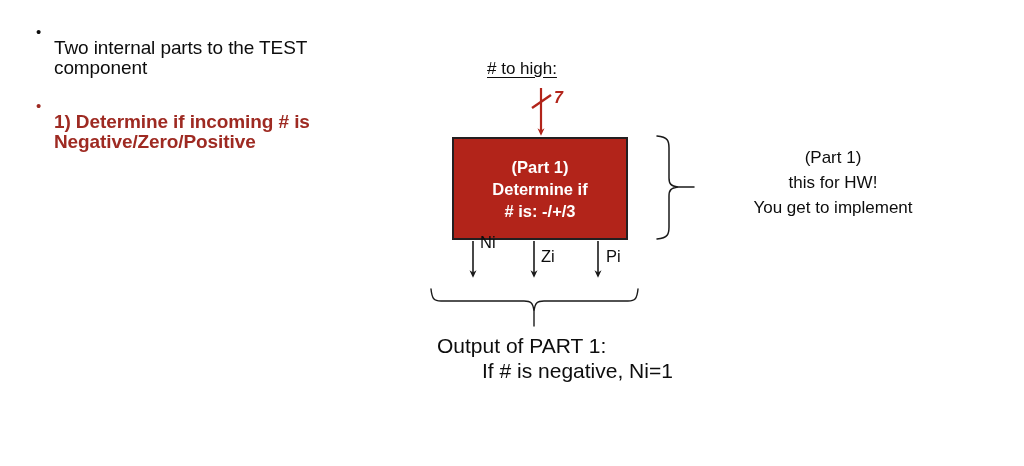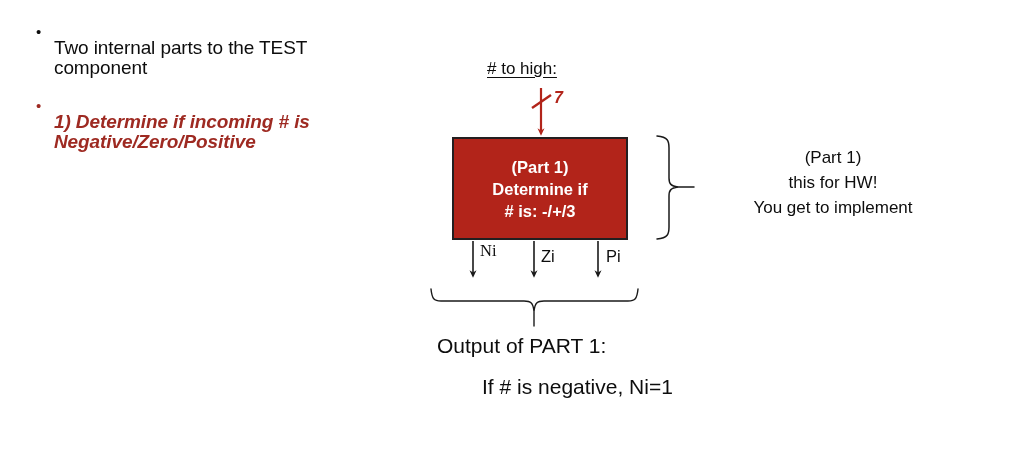--- a/index.html
+++ b/index.html
@@ -41,21 +41,20 @@
     font-size: 19px;
     line-height: 20px;
     letter-spacing: -0.1px;
     margin-top: 16px;
   }
   .bullet-row.accent .bullet-dot,
   .bullet-row.accent .bullet-text {
     color: #9e2a22;
   }
   .bullet-row.accent .bullet-text {
-    font-style: italic;
     font-weight: 600;
   }
 
   
   #diagram {
     position: absolute;
     left: 0;
     top: 0;
     width: 1024px;
     height: 466px;
@@ -102,21 +101,21 @@
     line-height: 22px;
     text-align: center;
   }
 
   .sig-label {
     position: absolute;
     font-size: 16.5px;
     line-height: 20px;
     color: #0d0d0d;
   }
-  #sig-ni { left: 480px; top: 241px; font-family: Liberation Serif, serif; }
+  #sig-ni { left: 480px; top: 232px; }
   #sig-zi { left: 541px; top: 246px; }
   #sig-pi { left: 606px; top: 246px; }
 
   #side-note {
     position: absolute;
     left: 703px;
     top: 145px;
     width: 260px;
     text-align: center;
     font-size: 17px;
@@ -124,21 +123,21 @@
   }
 
   #output-note {
     position: absolute;
     left: 437px;
     top: 333px;
     font-size: 21px;
     line-height: 25px;
     white-space: nowrap;
   }
-  #output-note .indent { padding-left: 45px; display: block; margin-top: 16px; }
+  #output-note .indent { padding-left: 45px; display: block; }
   #output-note .italic-line { font-style: italic; display: block; }
 
   svg.overlay {
     position: absolute;
     left: 0;
     top: 0;
     width: 1024px;
     height: 466px;
     pointer-events: none;
   }

